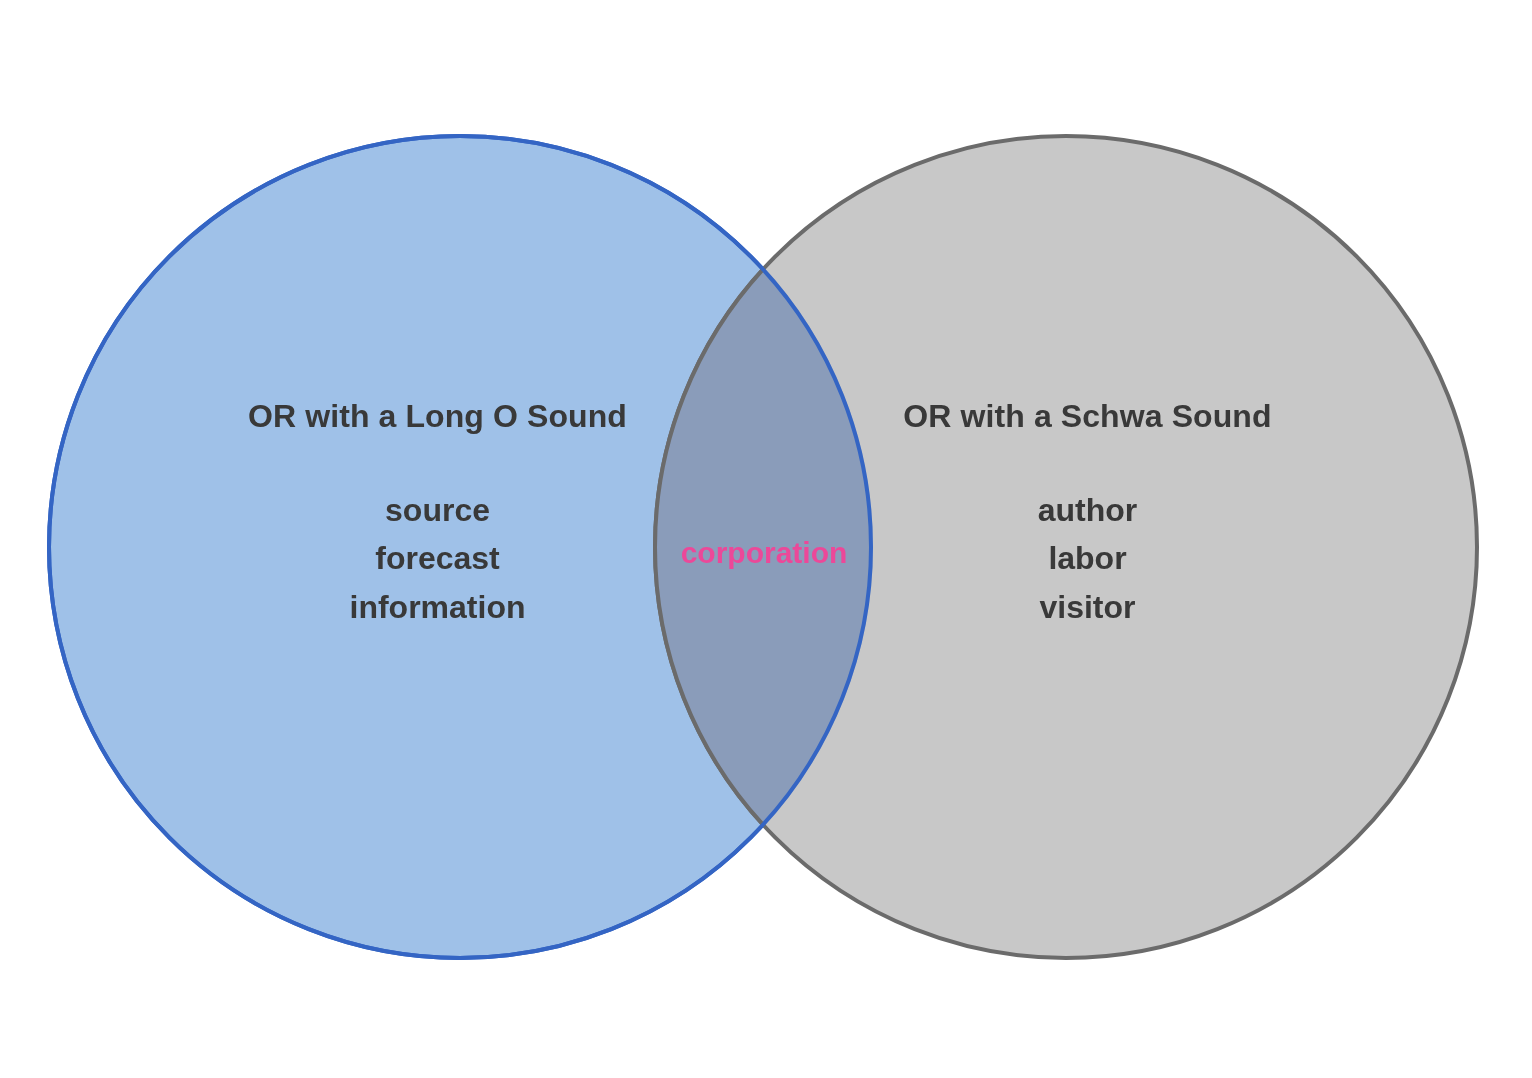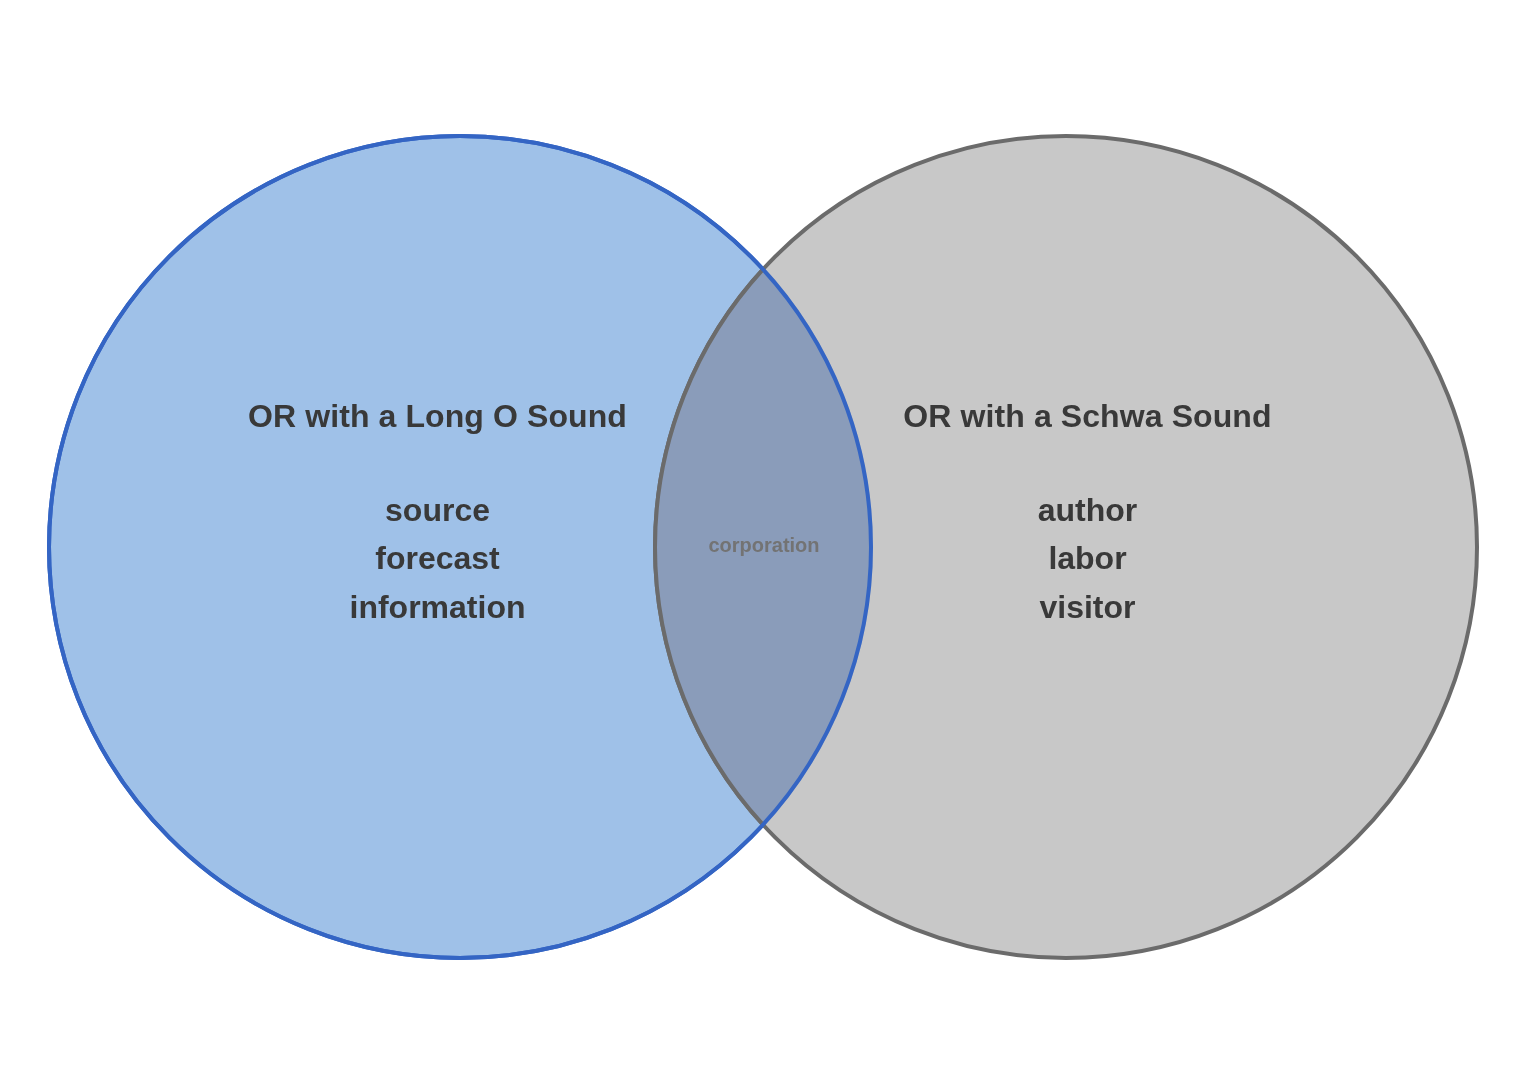--- a/index.html
+++ b/index.html
@@ -66,22 +66,22 @@
     left: 855px;
     top: 398px;
     width: 465px;
   }
   #intersection-block {
     position: absolute;
     left: 638px;
     top: 530px;
     width: 252px;
     text-align: center;
-    color: #737373;
-    font-size: 20px;
+    color: #ec4899;
+    font-size: 30px;
     font-weight: bold;
     line-height: 1.2;
   }
 </style>
 </head>
 <body>
 
 <div id="venn-stage">
 
   <svg id="venn-svg" viewBox="0 0 1532 1078">

